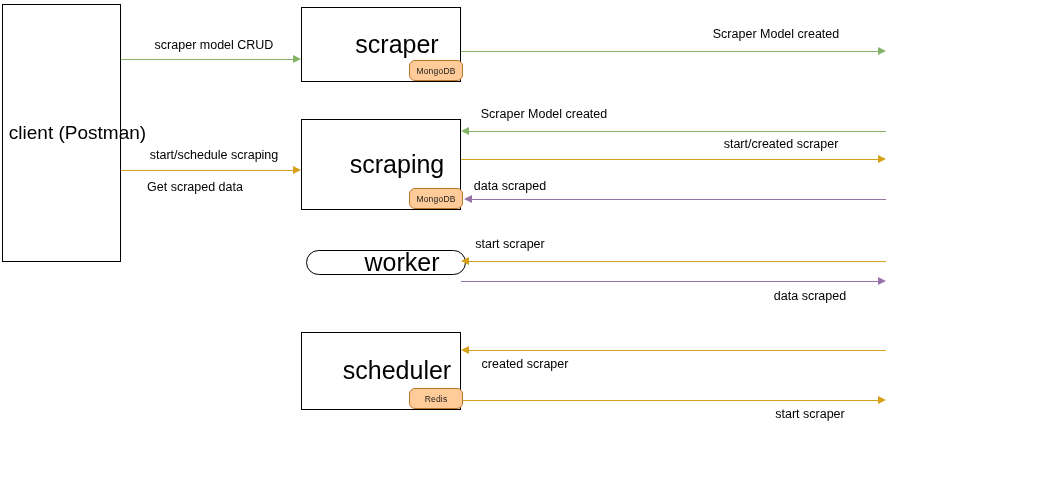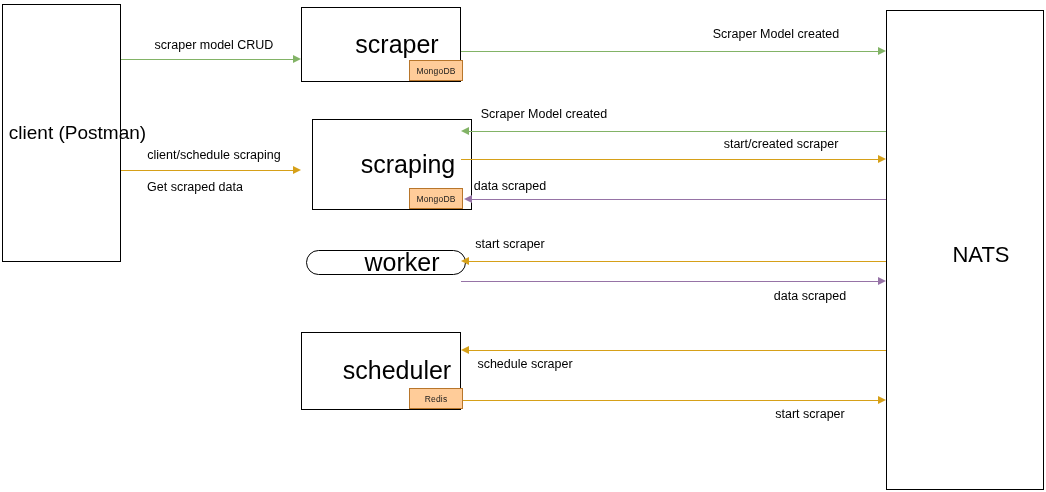--- a/index.html
+++ b/index.html
@@ -34,21 +34,21 @@
   }
   .node-big > .node-label { font-size: 25px; }
   .node-med > .node-label { font-size: 22px; }
   .node-small > .node-label { font-size: 19px; }
 
   .db-badge {
     position: absolute;
     box-sizing: border-box;
     background: #ffcc99;
     border: 1.4px solid #b8762b;
-    border-radius: 0;
+    border-radius: 6px;
     display: flex;
     align-items: center;
     justify-content: center;
     font-size: 8.5px;
     letter-spacing: 0.2px;
     color: #1a1a1a;
     z-index: 5;
   }
 
   
@@ -86,35 +86,32 @@
 <div id="canvas">
 
   <div class="node node-small" style="left:2px; top:4px; width:119px; height:258px;">
     <span class="node-label">client (Postman)</span>
   </div>
 
   <div class="node node-big" style="left:301px; top:7px; width:160px; height:75px;">
     <span class="node-label">scraper</span>
   </div>
 
-  <div class="node node-big" style="left:301px; top:119px; width:160px; height:91px;margin-left:11px;">
+  <div class="node node-big" style="left:301px; top:119px; width:160px; height:91px;">
     <span class="node-label">scraping</span>
   </div>
 
   <div class="node node-big" style="left:306px; top:250px; width:160px; height:25px;border-radius:19px;">
     <span class="node-label">worker</span>
   </div>
 
   <div class="node node-big" style="left:301px; top:332px; width:160px; height:78px;">
     <span class="node-label">scheduler</span>
   </div>
 
-  <div class="node node-med" style="left:886px; top:10px; width:158px; height:480px; align-items:flex-start; padding-top:232px;">
-    <span class="node-label">NATS</span>
-  </div>
 
   <div class="db-badge" style="left:409px; top:60px; width:54px; height:21px;">
     <span>MongoDB</span>
   </div>
 
   <div class="db-badge" style="left:409px; top:188px; width:54px; height:21px;">
     <span>MongoDB</span>
   </div>
 
   <div class="db-badge" style="left:409px; top:388px; width:54px; height:21px;justify-content:center;">
@@ -128,40 +125,40 @@
   <div class="edge-line" style="left:461px; top:51px; width:417px; border-top-color:#82b366;"></div>
   <div class="arrow-head arrow-right" style="left:878px; top:47px; border-left-color:#82b366;"></div>
   <div class="edge-label lbl-center" style="left:776px; top:27px;">Scraper Model created</div>
 
   <div class="edge-line" style="left:469px; top:131px; width:417px; border-top-color:#82b366;"></div>
   <div class="arrow-head arrow-left" style="left:461px; top:127px; border-right-color:#82b366;"></div>
   <div class="edge-label lbl-center" style="left:544px; top:107px;">Scraper Model created</div>
 
   <div class="edge-line" style="left:121px; top:170px; width:172px; border-top-color:#d6a018;"></div>
   <div class="arrow-head arrow-right" style="left:293px; top:166px; border-left-color:#d6a018;"></div>
-  <div class="edge-label lbl-center" style="left:214px; top:148px;">client/schedule scraping</div>
+  <div class="edge-label lbl-center" style="left:214px; top:148px;">start/schedule scraping</div>
   <div class="edge-label lbl-center" style="left:195px; top:180px;">Get scraped data</div>
 
   <div class="edge-line" style="left:461px; top:159px; width:417px; border-top-color:#d6a018;"></div>
   <div class="arrow-head arrow-right" style="left:878px; top:155px; border-left-color:#d6a018;"></div>
   <div class="edge-label lbl-center" style="left:781px; top:137px;">start/created scraper</div>
 
   <div class="edge-line" style="left:472px; top:199px; width:414px; border-top-color:#9673a6;"></div>
   <div class="arrow-head arrow-left" style="left:464px; top:195px; border-right-color:#9673a6;"></div>
   <div class="edge-label lbl-center" style="left:510px; top:179px;">data scraped</div>
 
   <div class="edge-line" style="left:469px; top:261px; width:417px; border-top-color:#d6a018;"></div>
   <div class="arrow-head arrow-left" style="left:461px; top:257px; border-right-color:#d6a018;"></div>
   <div class="edge-label lbl-center" style="left:510px; top:237px;">start scraper</div>
 
   <div class="edge-line" style="left:461px; top:281px; width:417px; border-top-color:#9673a6;"></div>
   <div class="arrow-head arrow-right" style="left:878px; top:277px; border-left-color:#9673a6;"></div>
   <div class="edge-label lbl-center" style="left:810px; top:289px;">data scraped</div>
 
   <div class="edge-line" style="left:469px; top:350px; width:417px; border-top-color:#d6a018;"></div>
   <div class="arrow-head arrow-left" style="left:461px; top:346px; border-right-color:#d6a018;"></div>
-  <div class="edge-label lbl-center" style="left:525px; top:357px;">schedule scraper</div>
+  <div class="edge-label lbl-center" style="left:525px; top:357px;">created scraper</div>
 
   <div class="edge-line" style="left:462px; top:400px; width:416px; border-top-color:#d6a018;"></div>
   <div class="arrow-head arrow-right" style="left:878px; top:396px; border-left-color:#d6a018;"></div>
   <div class="edge-label lbl-center" style="left:810px; top:407px;">start scraper</div>
 
 </div>
 
 </body></html>

